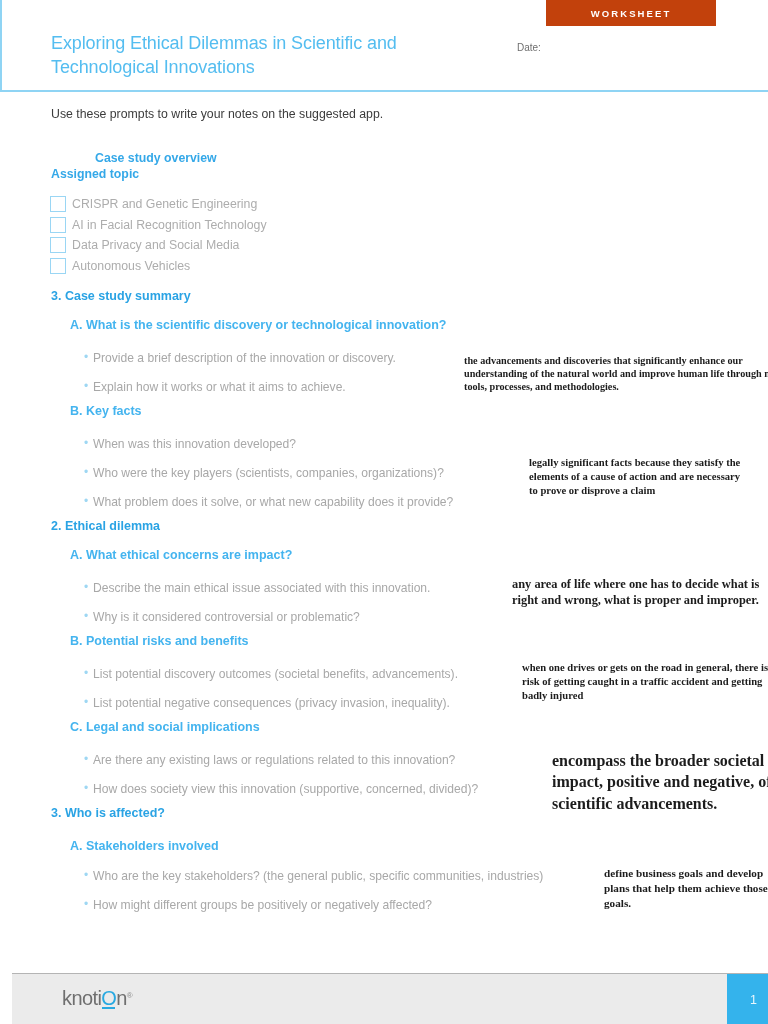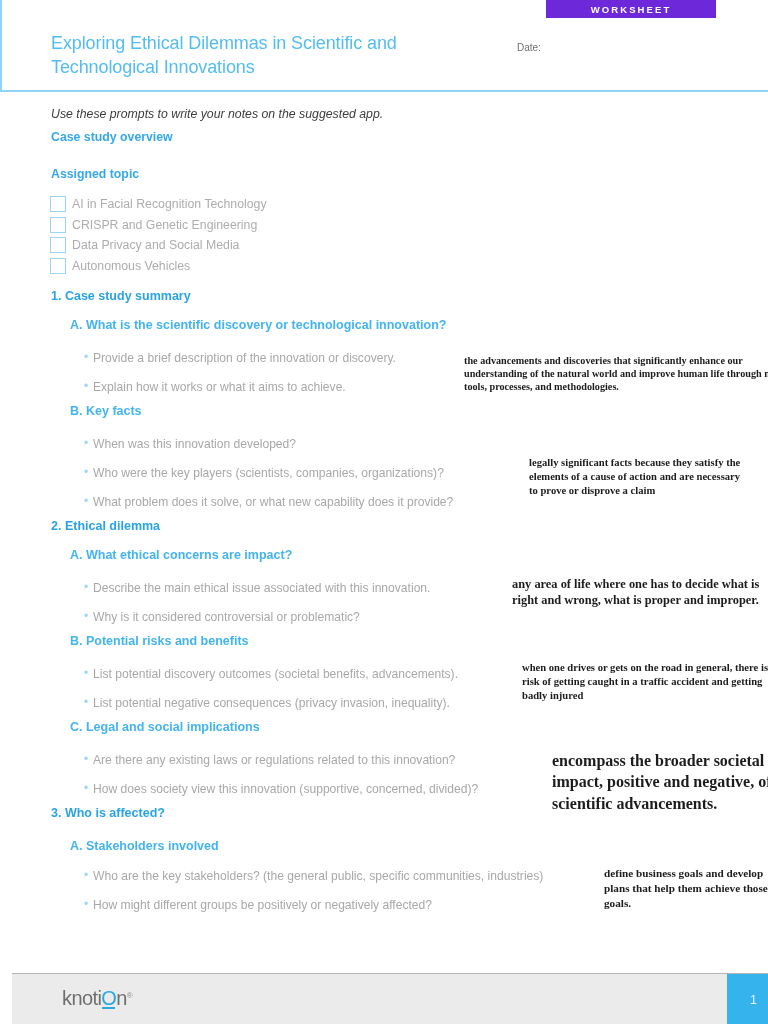--- a/index.html
+++ b/index.html
@@ -22,22 +22,22 @@
     height: 1024px;
     background: #ffffff;
   }
 
   
   .worksheet-tag {
     position: absolute;
     top: 0;
     left: 546px;
     width: 170px;
-    height: 18px;
-    background: #6d28d9;
+    height: 26px;
+    background: #c2410c;
     color: #ffffff;
     font-size: 9.5px;
     font-weight: 600;
     letter-spacing: 2.1px;
     display: flex;
     align-items: center;
     justify-content: center;
   }
 
   .header {
@@ -94,31 +94,30 @@
     left: 0;
     width: 768px;
   }
 
   .intro {
     position: absolute;
     left: 51px;
     top: 17px;
     color: #3c3c3c;
     font-size: 12.3px;
-    font-style: italic;
   }
 
   .sub-head {
     position: absolute;
     left: 51px;
     color: #34a8e8;
     font-size: 12.3px;
     font-weight: 700;
   }
-  .sub-head.overview { top: 40px; }
+  .sub-head.overview { top: 61px; margin-left: 44px; }
   .sub-head.assigned { top: 77px; }
 
   
   .check-list {
     position: absolute;
     left: 50px;
     top: 104px;
   }
   .check-row {
     display: flex;
@@ -257,37 +256,37 @@
   <div class="content">
 
     <div class="intro">Use these prompts to write your notes on the suggested app.</div>
 
     <div class="sub-head overview">Case study overview</div>
     <div class="sub-head assigned">Assigned topic</div>
 
     <div class="check-list">
       <div class="check-row">
         <span class="checkbox"></span>
-        <span class="check-label">AI in Facial Recognition Technology</span>
+        <span class="check-label">CRISPR and Genetic Engineering</span>
       </div>
       <div class="check-row">
         <span class="checkbox"></span>
-        <span class="check-label">CRISPR and Genetic Engineering</span>
+        <span class="check-label">AI in Facial Recognition Technology</span>
       </div>
       <div class="check-row">
         <span class="checkbox"></span>
         <span class="check-label">Data Privacy and Social Media</span>
       </div>
       <div class="check-row">
         <span class="checkbox"></span>
         <span class="check-label">Autonomous Vehicles</span>
       </div>
     </div>
 
-    <div class="sec-num" style="top:199px">1. Case study summary</div>
+    <div class="sec-num" style="top:199px">3. Case study summary</div>
     <div class="sec-letter" style="top:228px">A. What is the scientific discovery or technological innovation?</div>
     <div class="bullet-row" style="top:261px">
       <span class="bullet-dot">•</span>
       <span class="bullet-text">Provide a brief description of the innovation or discovery.</span>
     </div>
     <div class="bullet-row" style="top:290px">
       <span class="bullet-dot">•</span>
       <span class="bullet-text">Explain how it works or what it aims to achieve.</span>
     </div>
 

